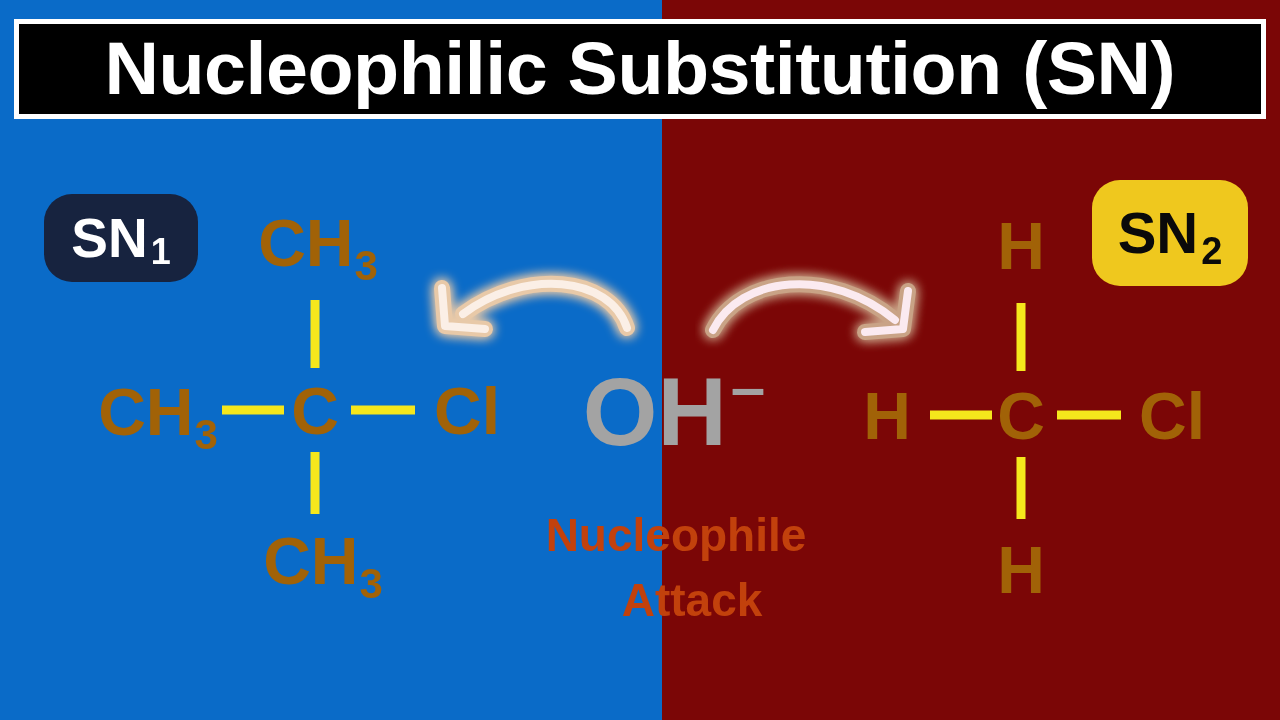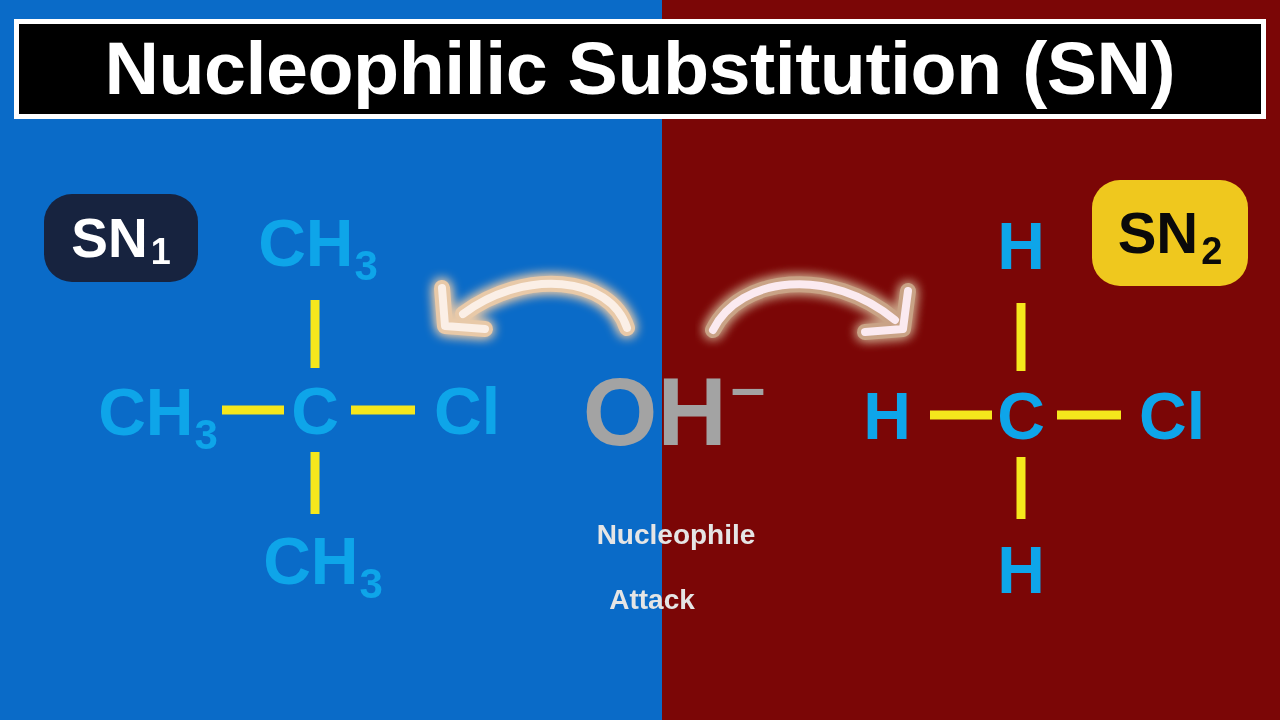--- a/index.html
+++ b/index.html
@@ -79,21 +79,21 @@
     align-self: flex-end;
     padding-bottom: 12px;
     margin-left: 3px;
   }
   #badge-sn2 .bl { font-size: 58px; }
   #badge-sn2 .sub { font-size: 38px; padding-bottom: 16px; }
 
   
   .atom {
     position: absolute;
-    color: #0ea5e9;
+    color: #a16207;
     font-weight: 700;
     font-size: 66px;
     line-height: 1;
     white-space: nowrap;
     transform: translate(-50%, -50%);
     display: flex;
     align-items: baseline;
   }
   .atom .sub {
     font-size: 42px;
@@ -126,29 +126,29 @@
     align-items: flex-start;
   }
   #nucleophile-formula .charge {
     font-size: 62px;
     position: relative;
     top: -8px;
     margin-left: 4px;
   }
   .caption {
     position: absolute;
-    color: #e5e5e5;
-    font-weight: 700;
-    font-size: 28px;
+    color: #c2410c;
+    font-weight: 700;
+    font-size: 46px;
     line-height: 1;
     white-space: nowrap;
     transform: translate(-50%, -50%);
   }
   #caption-line1 { left: 676px; top: 535px; }
-  #caption-line2 { left: 652px; top: 600px; }
+  #caption-line2 { left: 692px; top: 600px; }
 
   
   .arrow-svg {
     position: absolute;
     pointer-events: none;
   }
   #arrow-left-svg  { left: 415px; top: 250px; width: 250px; height: 120px; }
   #arrow-right-svg { left: 695px; top: 250px; width: 250px; height: 120px; }
 </style>
 </head>

